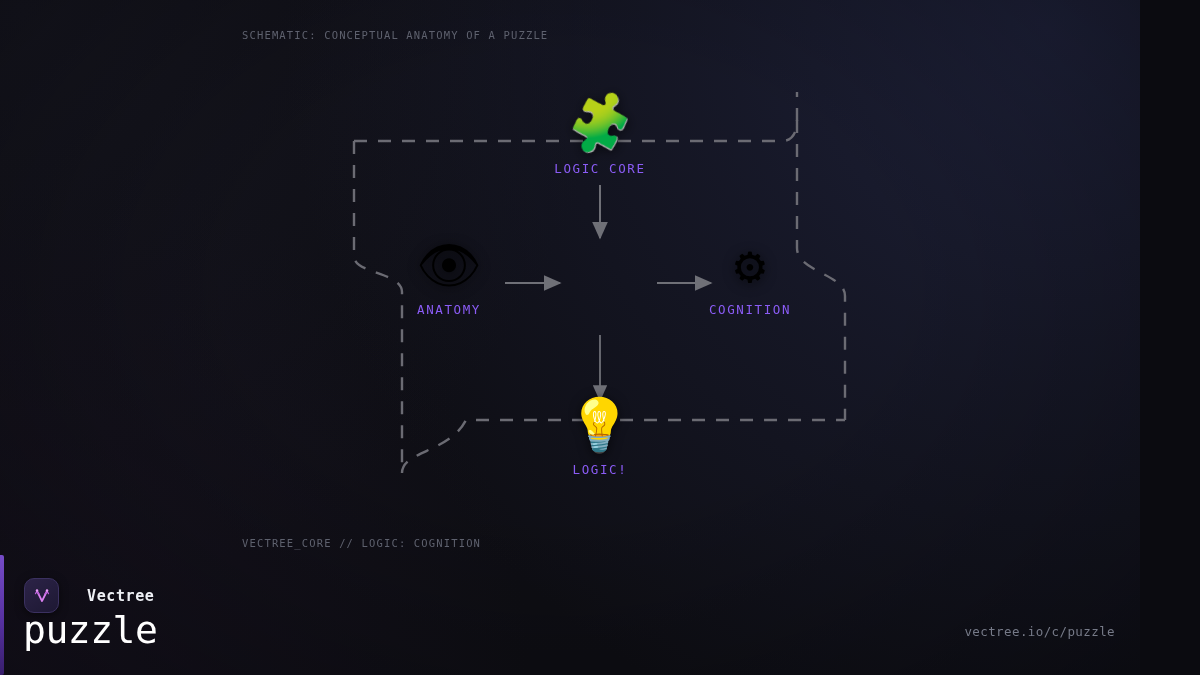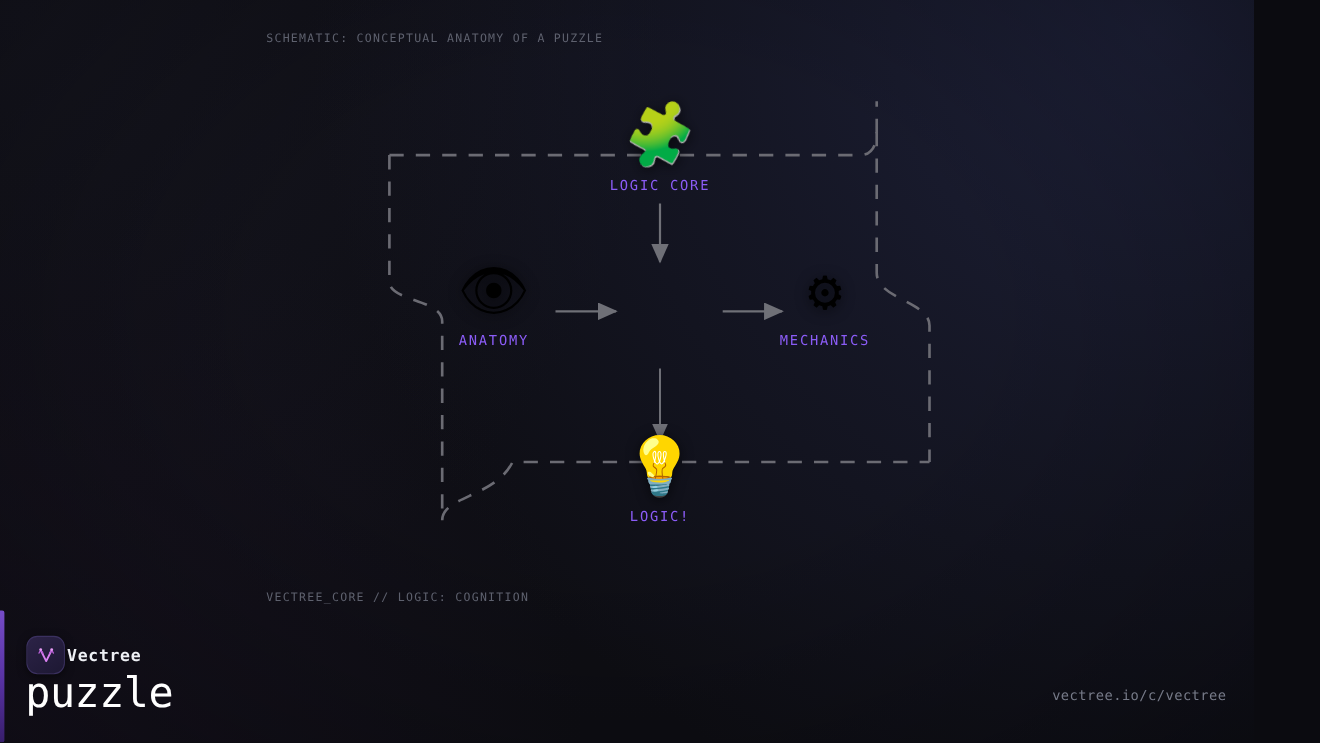--- a/index.html
+++ b/index.html
@@ -91,21 +91,21 @@
     white-space: nowrap;
   }
 
   
   .brand {
     position: absolute;
     left: 24px;
     top: 578px;
     display: flex;
     align-items: center;
-    gap: 2px;
+    gap: 28px;
   }
   .brand-mark {
     width: 33px;
     height: 33px;
     border-radius: 10px;
     background: linear-gradient(145deg, #2c2347 0%, #1d1833 100%);
     border: 1px solid #3b3160;
     display: flex;
     align-items: center;
     justify-content: center;
@@ -178,21 +178,21 @@
     <span class="label">LOGIC CORE</span>
   </div>
 
   <div class="node" style="left:449px; top:236px;">
     <span class="glyph">👁</span>
     <span class="label">ANATOMY</span>
   </div>
 
   <div class="node" style="left:750px; top:236px;">
     <span class="glyph">⚙</span>
-    <span class="label">MECHANICS</span>
+    <span class="label">COGNITION</span>
   </div>
 
   <div class="node" style="left:600px; top:396px;">
     <span class="glyph">💡</span>
     <span class="label">LOGIC!</span>
   </div>
 
   <div class="meta meta-bottom">VECTREE_CORE // LOGIC: COGNITION</div>
 
   <div class="brand">
@@ -202,15 +202,15 @@
         <path d="M6 6 L4.2 9.2 M6 6 L8.4 9.4" fill="none" stroke="#b85fd6" stroke-width="1.5" stroke-linecap="round"></path>
         <path d="M18 6 L15.6 9.4 M18 6 L19.8 9.2" fill="none" stroke="#b85fd6" stroke-width="1.5" stroke-linecap="round"></path>
         <circle cx="6" cy="5.4" r="1.5" fill="#e79bf5"></circle>
         <circle cx="18" cy="5.4" r="1.5" fill="#e79bf5"></circle>
       </svg>
     </div>
     <span class="brand-name">Vectree</span>
   </div>
 
   <div class="page-title">puzzle</div>
-  <div class="site-url">vectree.io/c/vectree</div>
+  <div class="site-url">vectree.io/c/puzzle</div>
 
 </div>
 
 </body></html>

